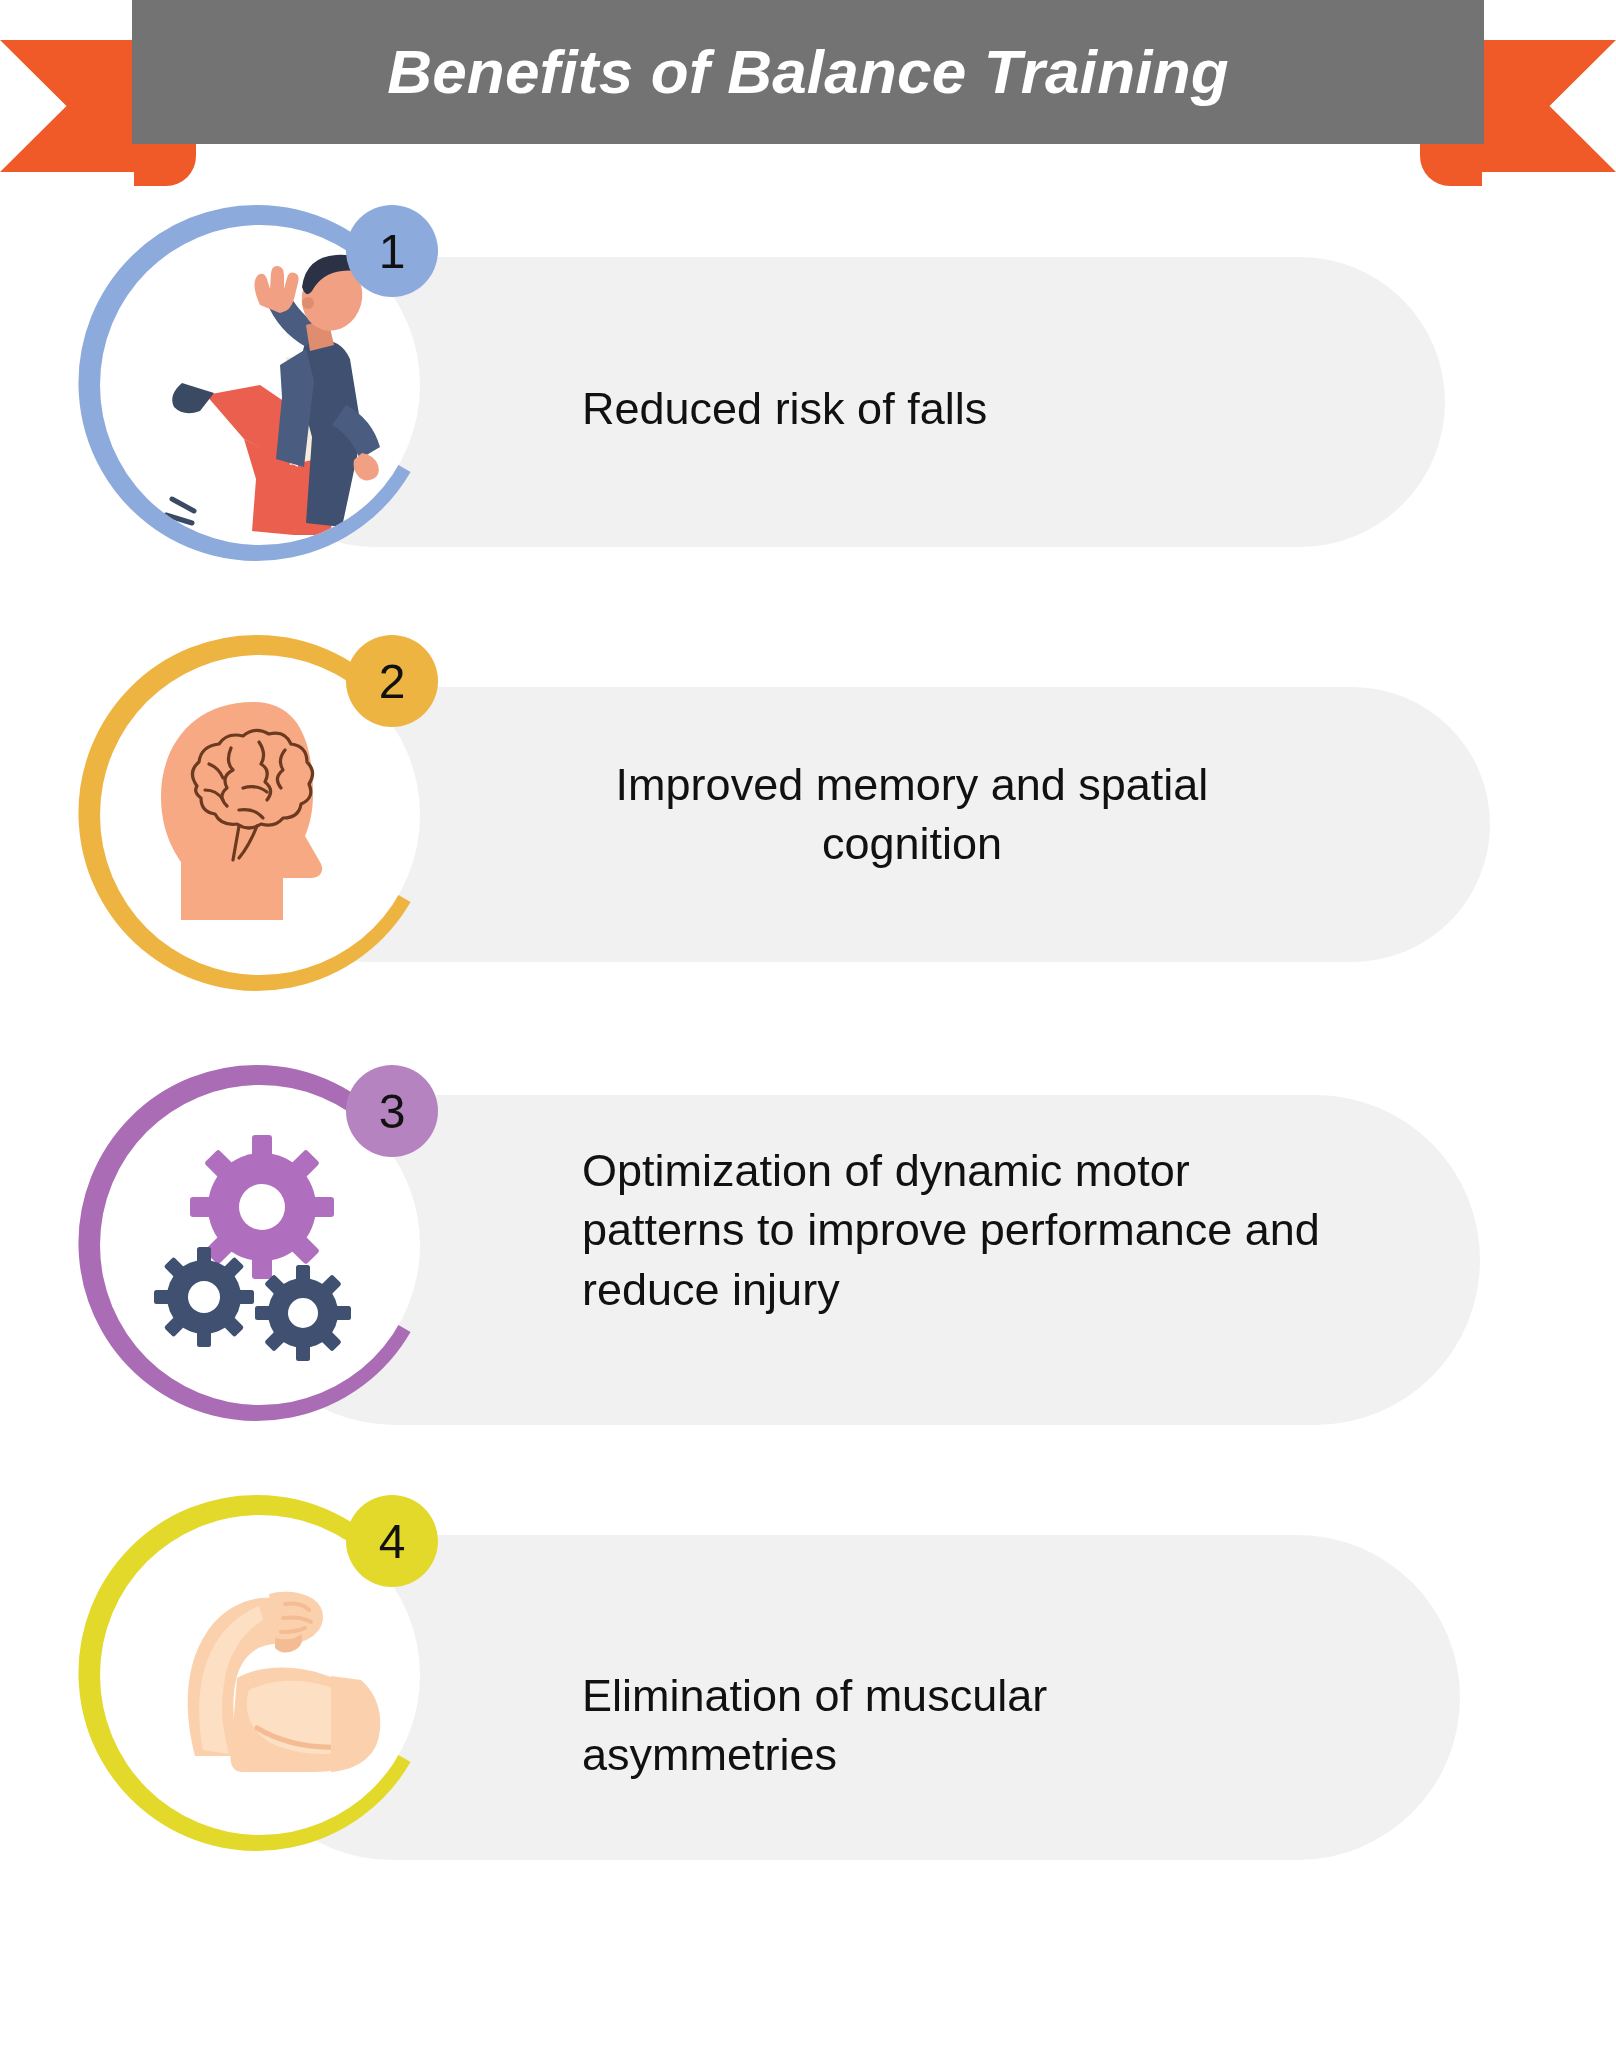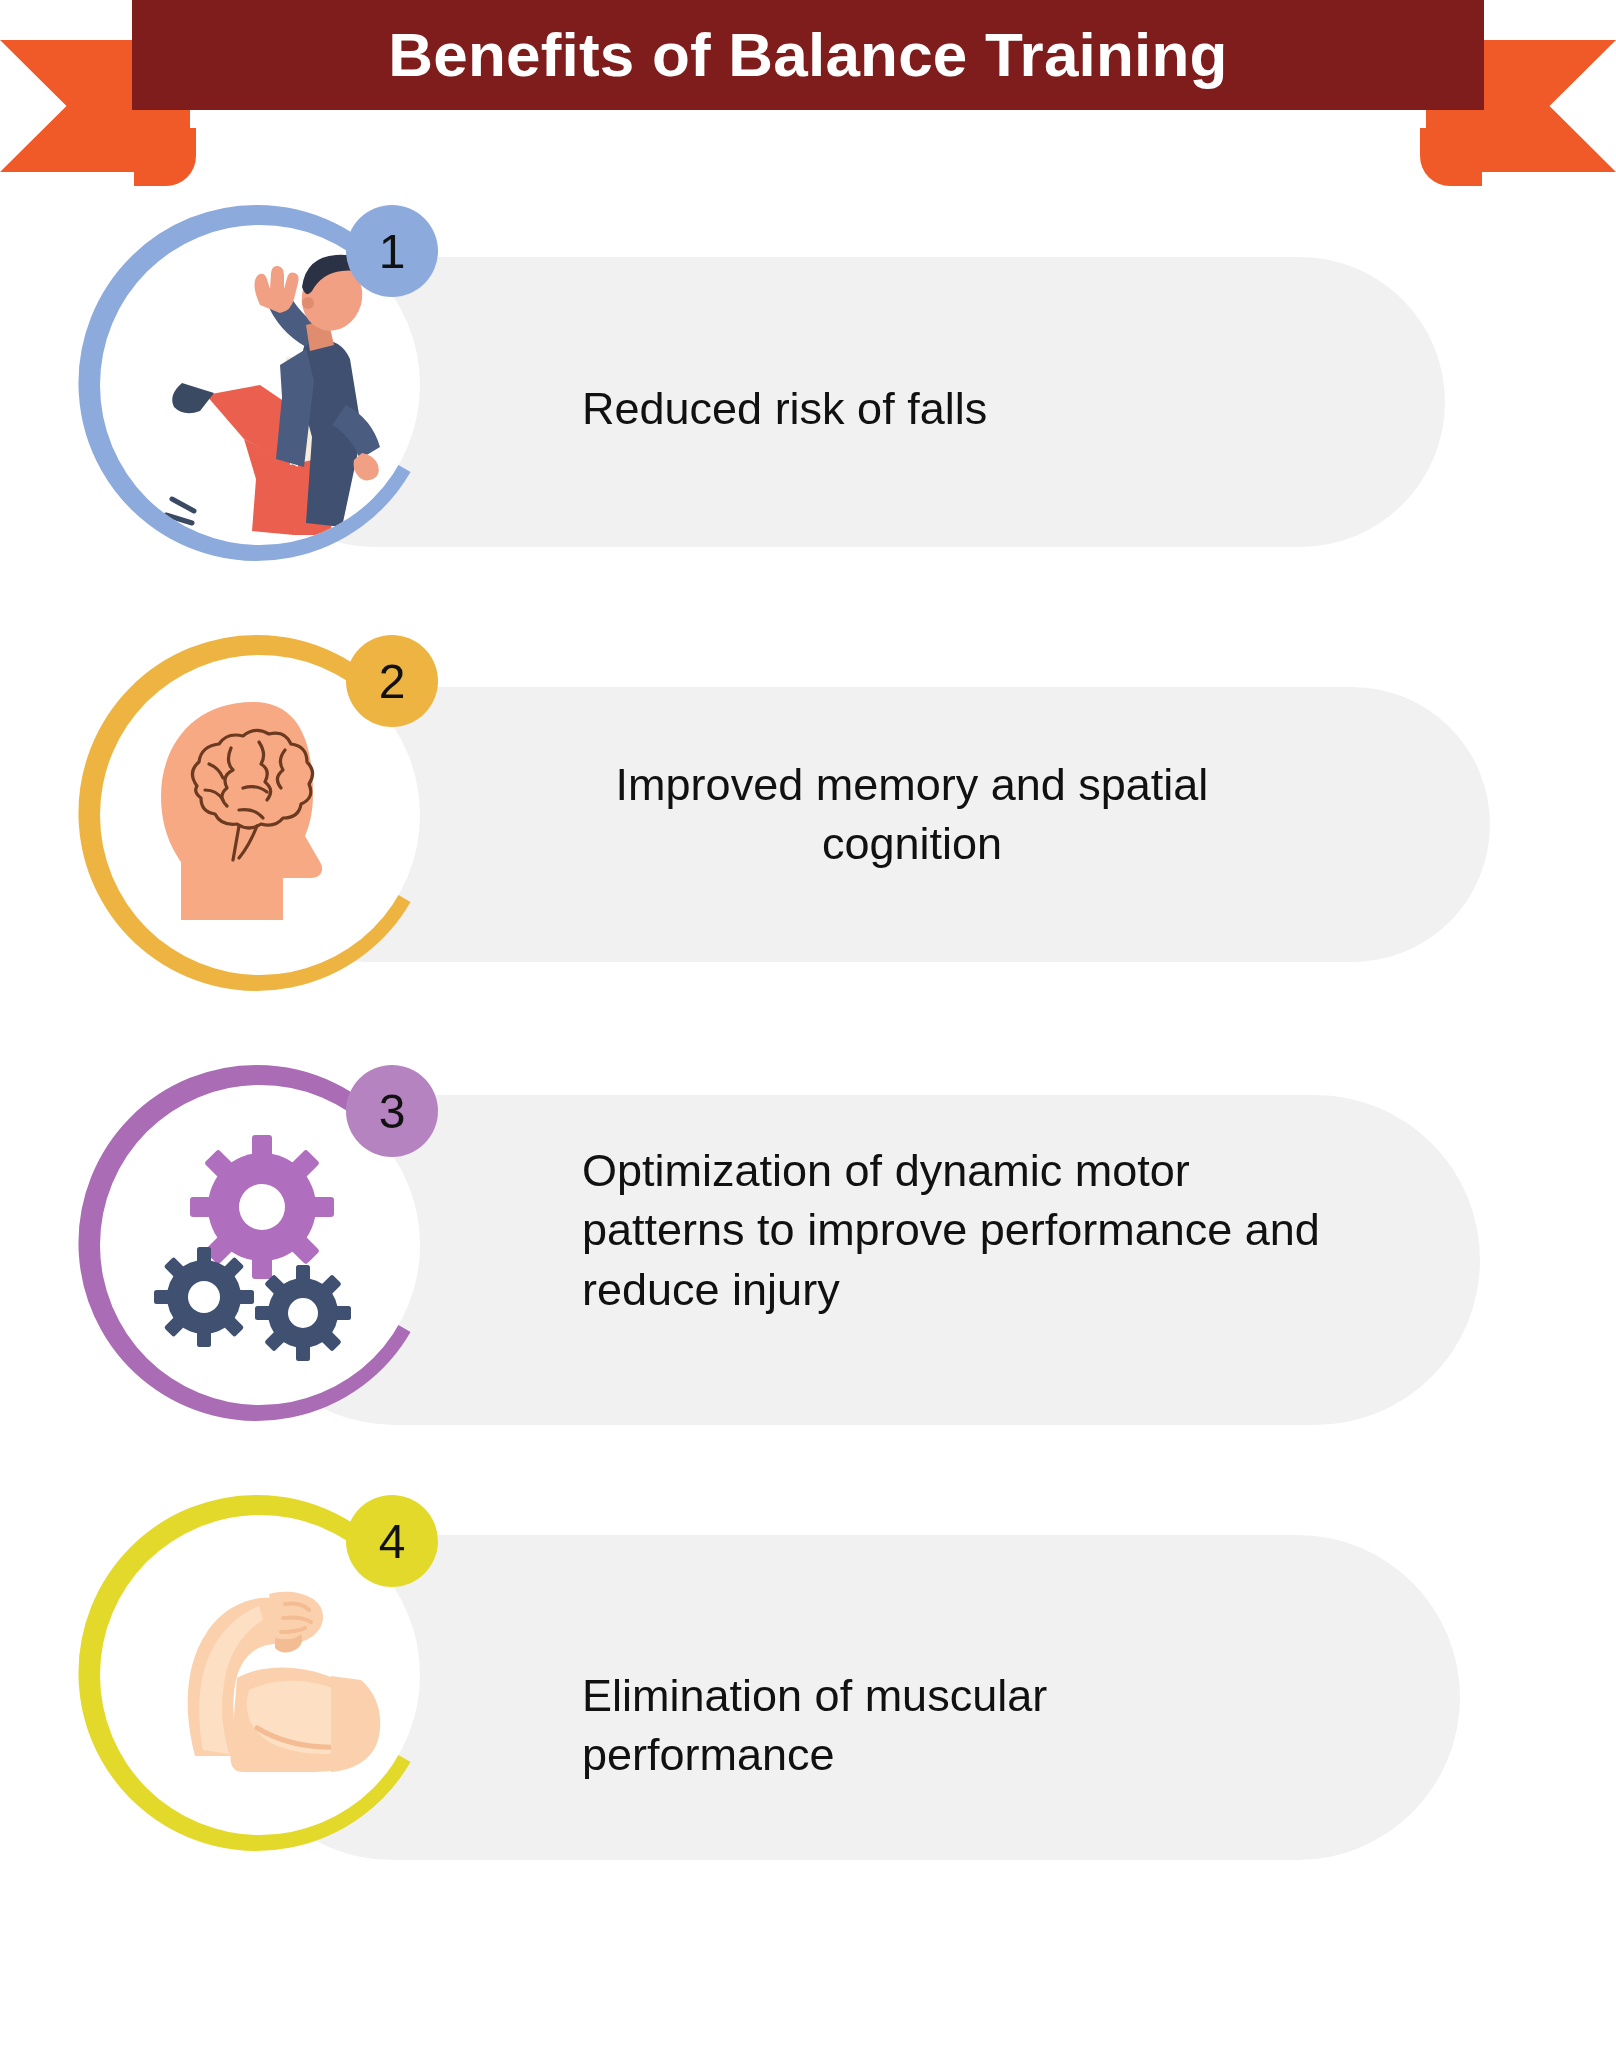--- a/index.html
+++ b/index.html
@@ -54,25 +54,26 @@
     background: #ef5a28;
   }
   .ribbon-fold.left  { left: 134px;  border-bottom-right-radius: 30px; }
   .ribbon-fold.right { right: 134px; border-bottom-left-radius: 30px; }
 
   .banner-band {
     position: absolute;
     top: 0px;
     left: 132px;
     width: 1352px;
-    height: 110px;
-    background: #7f1d1d;
+    height: 144px;
+    background: #737373;
     display: flex;
     align-items: center;
     justify-content: center;
+    font-style: italic;
   }
 
   .banner-title {
     color: #ffffff;
     font-size: 62px;
     font-weight: bold;
     letter-spacing: 0.2px;
     line-height: 1;
     white-space: nowrap;
   }
@@ -399,17 +400,17 @@
 
             <path d="M236 120 C 252 134 258 154 254 176 C 250 198 230 210 206 212 l0 -96 Z" fill="#fbd0ad"></path>
           </svg>
         </div>
 
         <div class="badge" style="background:#e3d92a">
           <span>4</span>
         </div>
       </div>
 
-      <div class="row-text">Elimination of muscular performance</div>
+      <div class="row-text">Elimination of muscular asymmetries</div>
     </div>
 
   </div>
 </div>
 
 </body></html>

